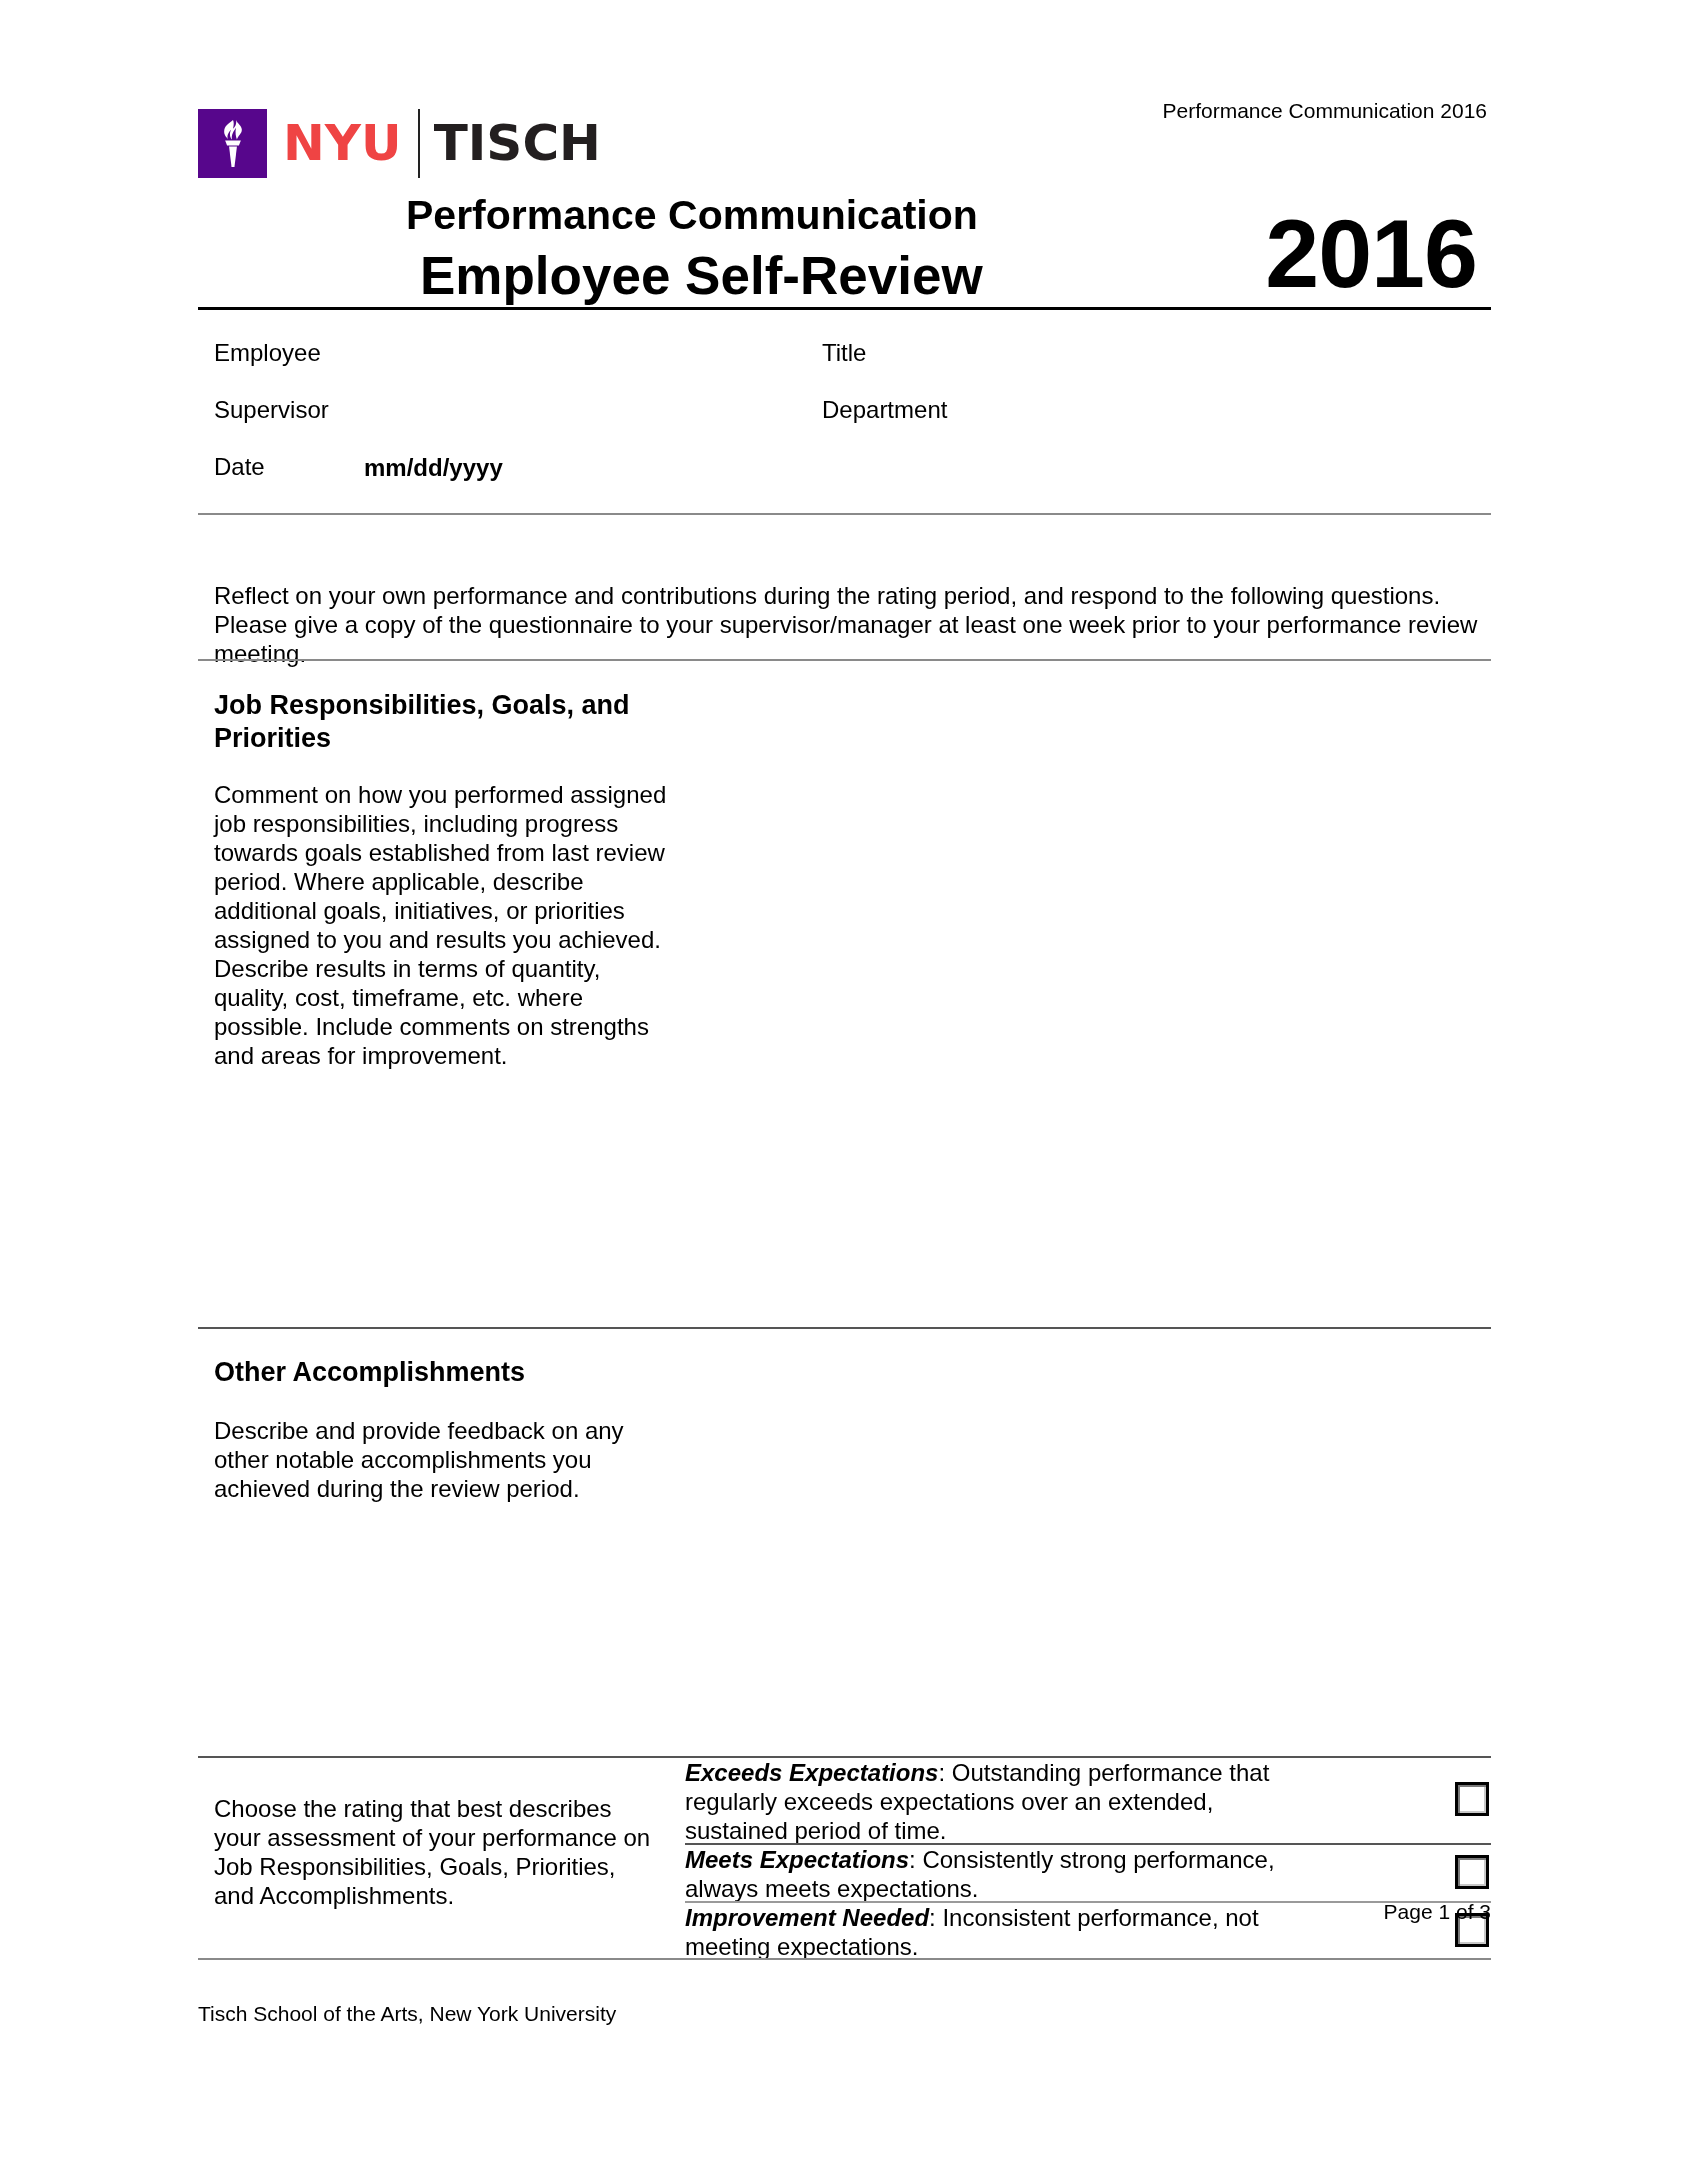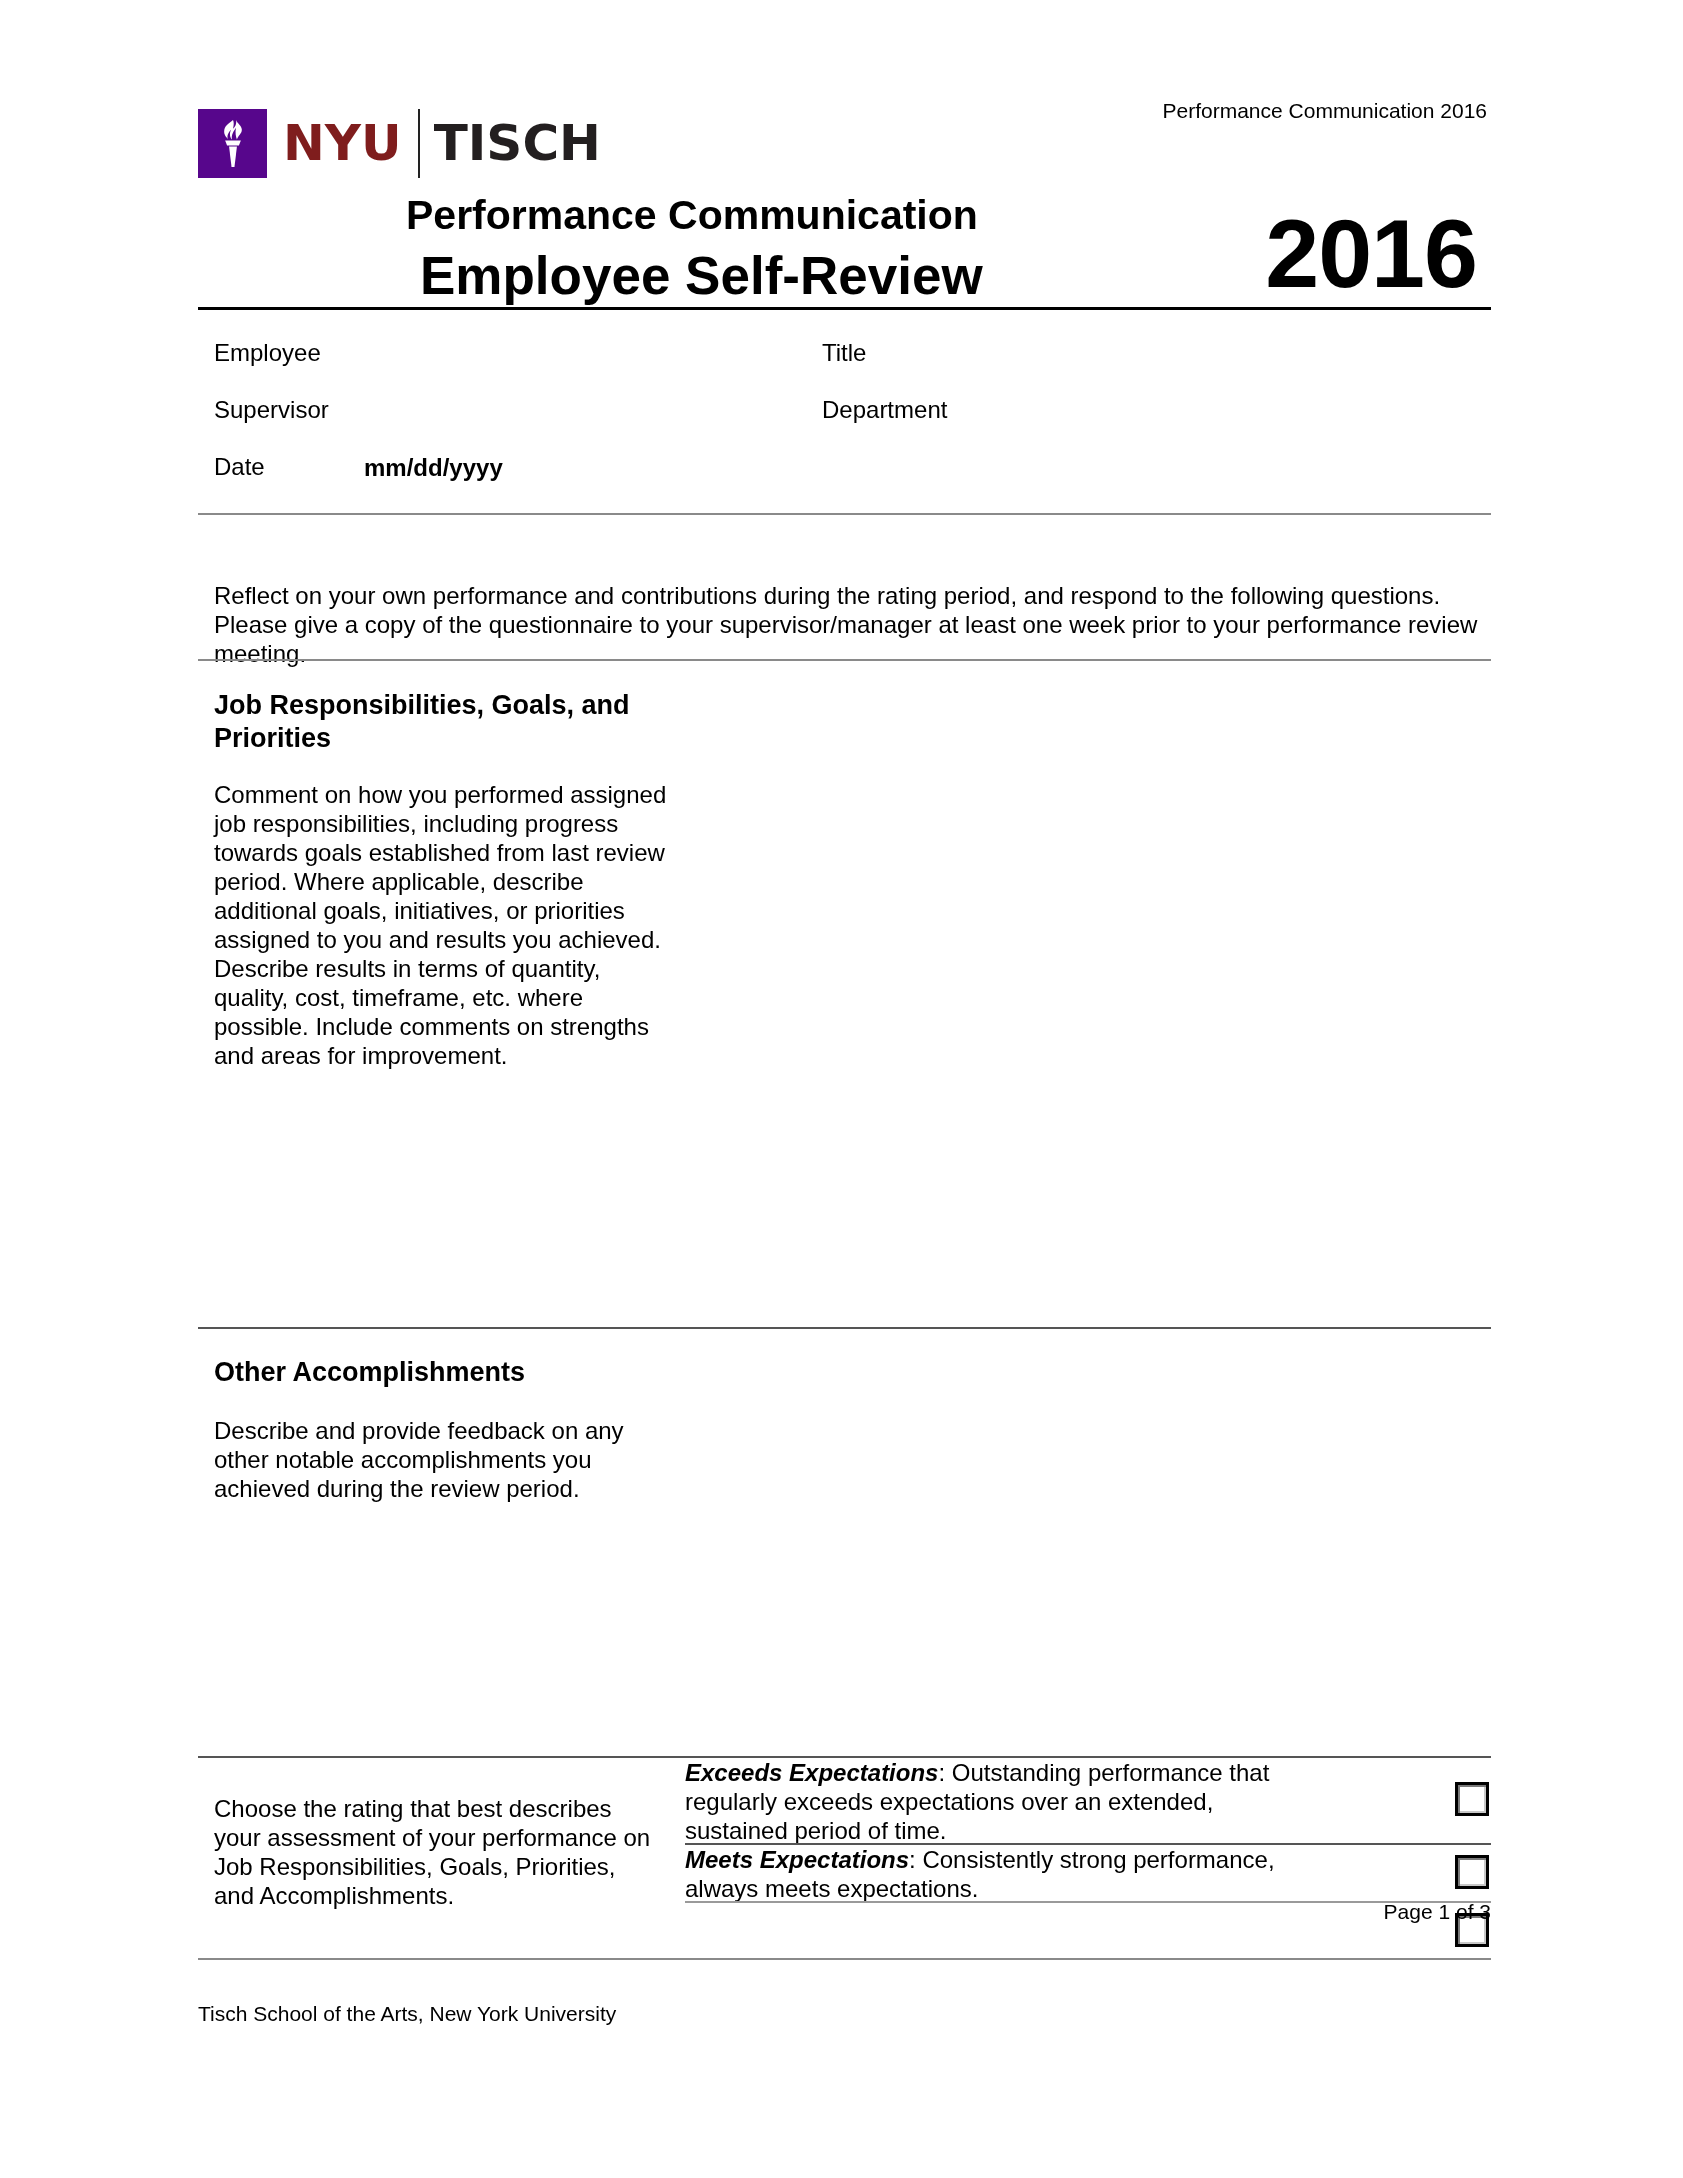--- a/index.html
+++ b/index.html
@@ -3,21 +3,21 @@
 <meta charset="utf-8">
 <style>
   html, body { margin: 0; padding: 0; background: #ffffff; }
   body { width: 1683px; height: 2178px; position: relative; overflow: hidden;
          font-family: "Liberation Sans", sans-serif; color: #000; }
   .abs { position: absolute; }
 
   
   .logo { left: 198px; top: 109px; height: 69px; display: flex; align-items: center; }
   .logo-box { width: 69px; height: 69px; background: #57068c; display: flex; align-items: center; justify-content: center; }
-  .logo-nyu { font-family: "DejaVu Sans", sans-serif; font-weight: bold; font-size: 50px; color: #7f1d1d; margin-left: 16px; letter-spacing: 0px; line-height: 69px; }
+  .logo-nyu { font-family: "DejaVu Sans", sans-serif; font-weight: bold; font-size: 50px; color: #ef4444; margin-left: 16px; letter-spacing: 0px; line-height: 69px; }
   .logo-sep { width: 2px; height: 69px; background: #222; margin: 0 14px 0 16px; }
   .logo-tisch { font-family: "DejaVu Sans", sans-serif; font-weight: bold; font-size: 50px; color: #231f20; line-height: 69px; }
 
   .running-header { right: 196px; top: 99px; font-size: 21px; }
 
   .title-1 { left: 406px; top: 192px; font-size: 41px; font-weight: bold; }
   .title-2 { left: 420px; top: 245px; font-size: 53px; font-weight: bold; }
   .year { right: 206px; top: 198px; font-size: 97px; font-weight: bold; letter-spacing: -1px; }
   .rule-thick { left: 198px; width: 1293px; top: 307px; height: 3px; background: #000; }
 
@@ -104,20 +104,21 @@
 </div>
 <div class="abs" style="left:685px; width:806px; top:1843px; height:2px; background:#555;"></div>
 
 <div class="abs rating-row" style="top:1845px; height:55px;">
   <div class="rating-text"><b>Meets Expectations</b><span>: Consistently strong performance, always meets expectations.</span></div>
   <div class="checkbox" style="top:10px;"></div>
 </div>
 <div class="abs" style="left:685px; width:806px; top:1901px; height:2px; background:#9a9a9a;"></div>
 
 <div class="abs rating-row" style="top:1903px; height:55px;">
+  <div class="rating-text"><b>Improvement Needed</b><span>: Inconsistent performance, not meeting expectations.</span></div>
   <div class="checkbox" style="top:10px;"></div>
 </div>
 
 <div class="abs hr" style="top:1958px;"></div>
 
 <div class="abs footer-left">Tisch School of the Arts, New York University</div>
 <div class="abs footer-right">Page 1 of 3</div>
 
 
 </body></html>

